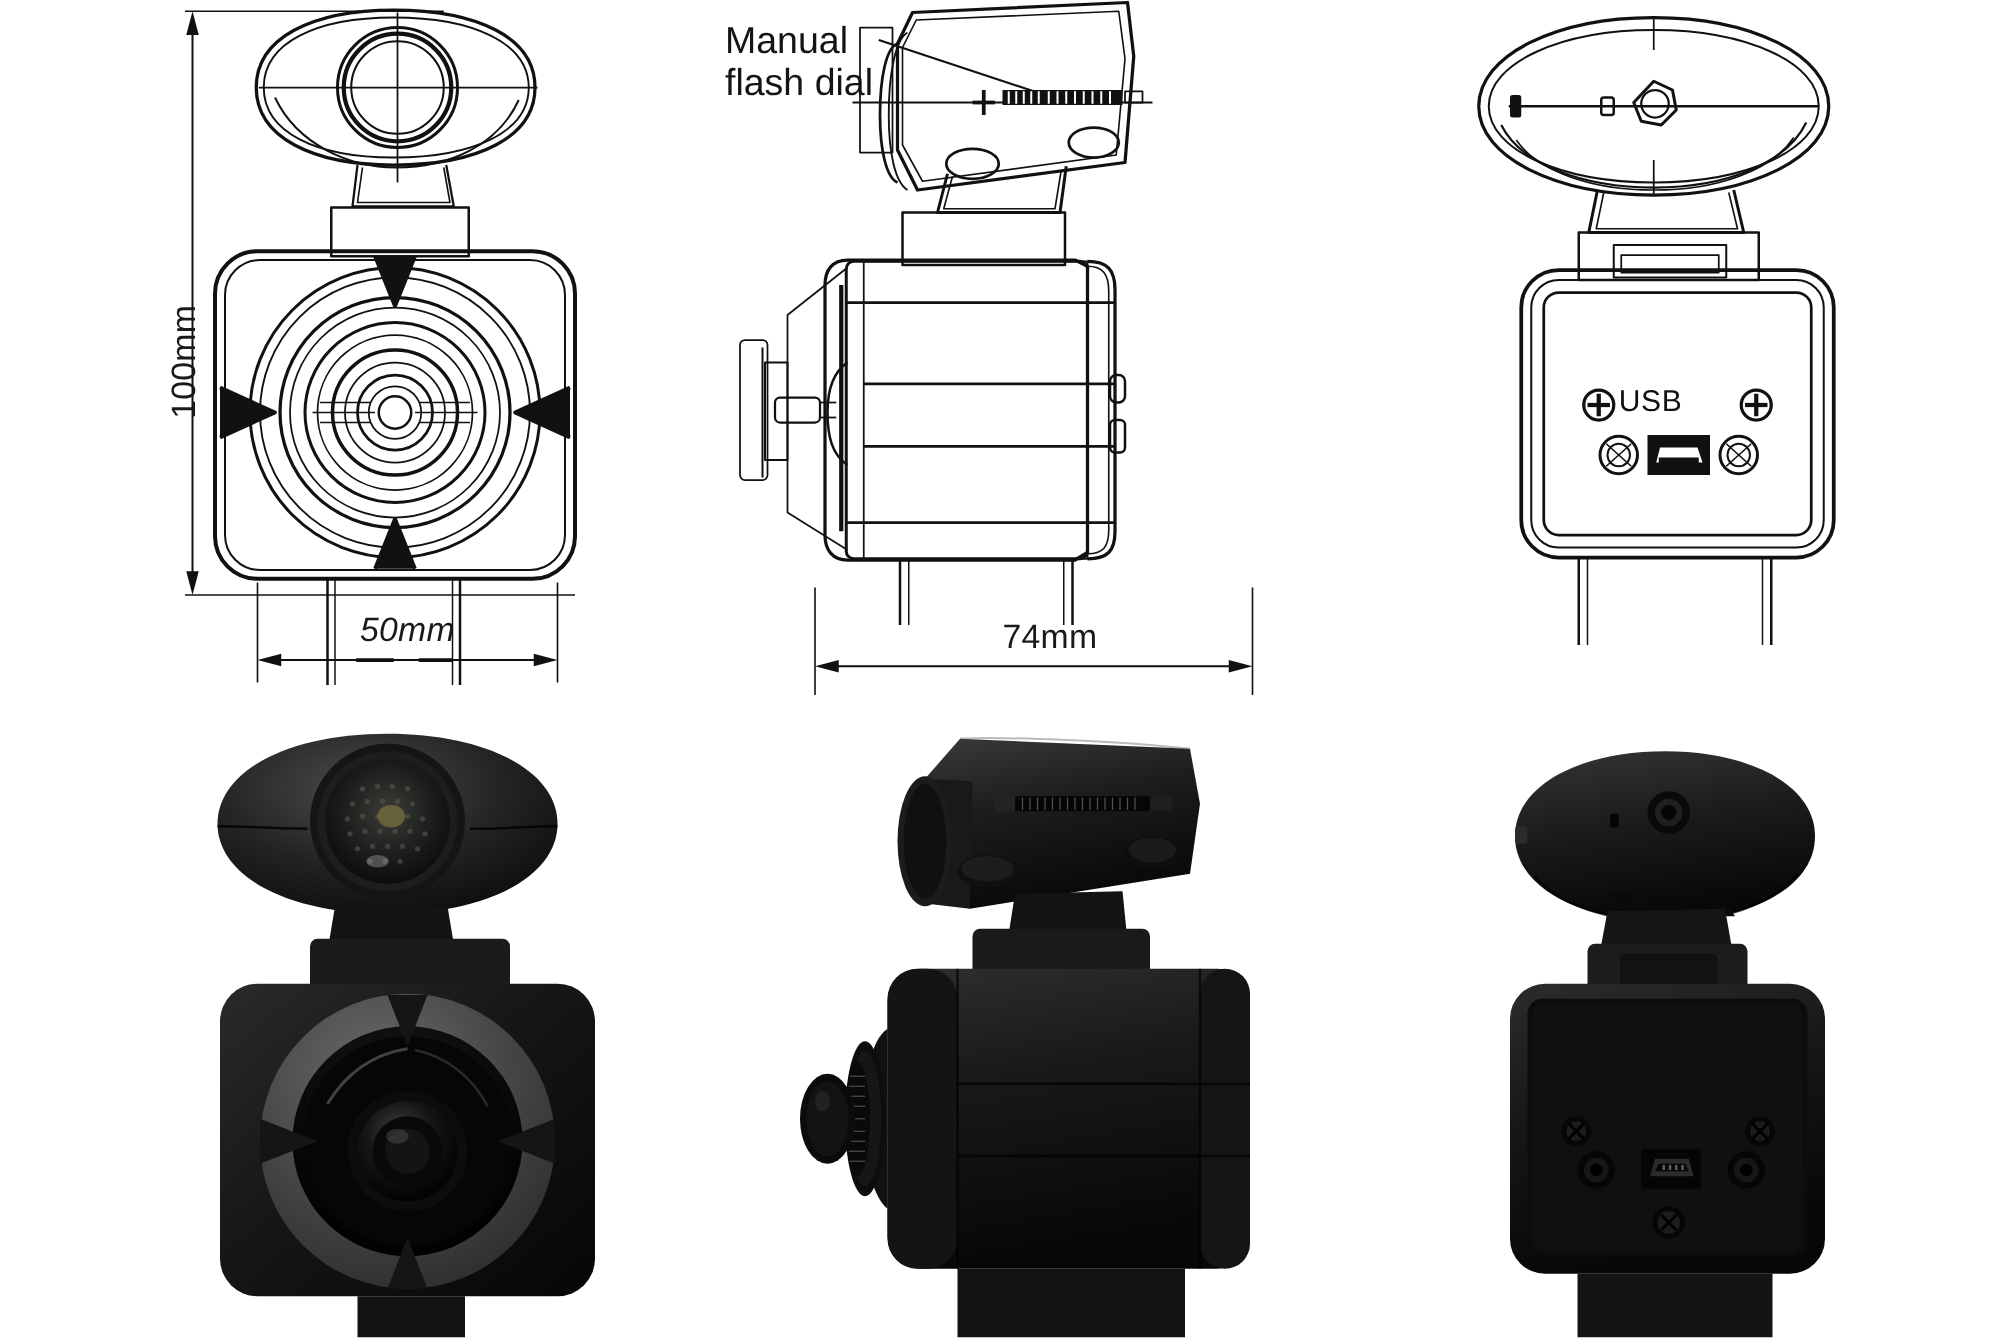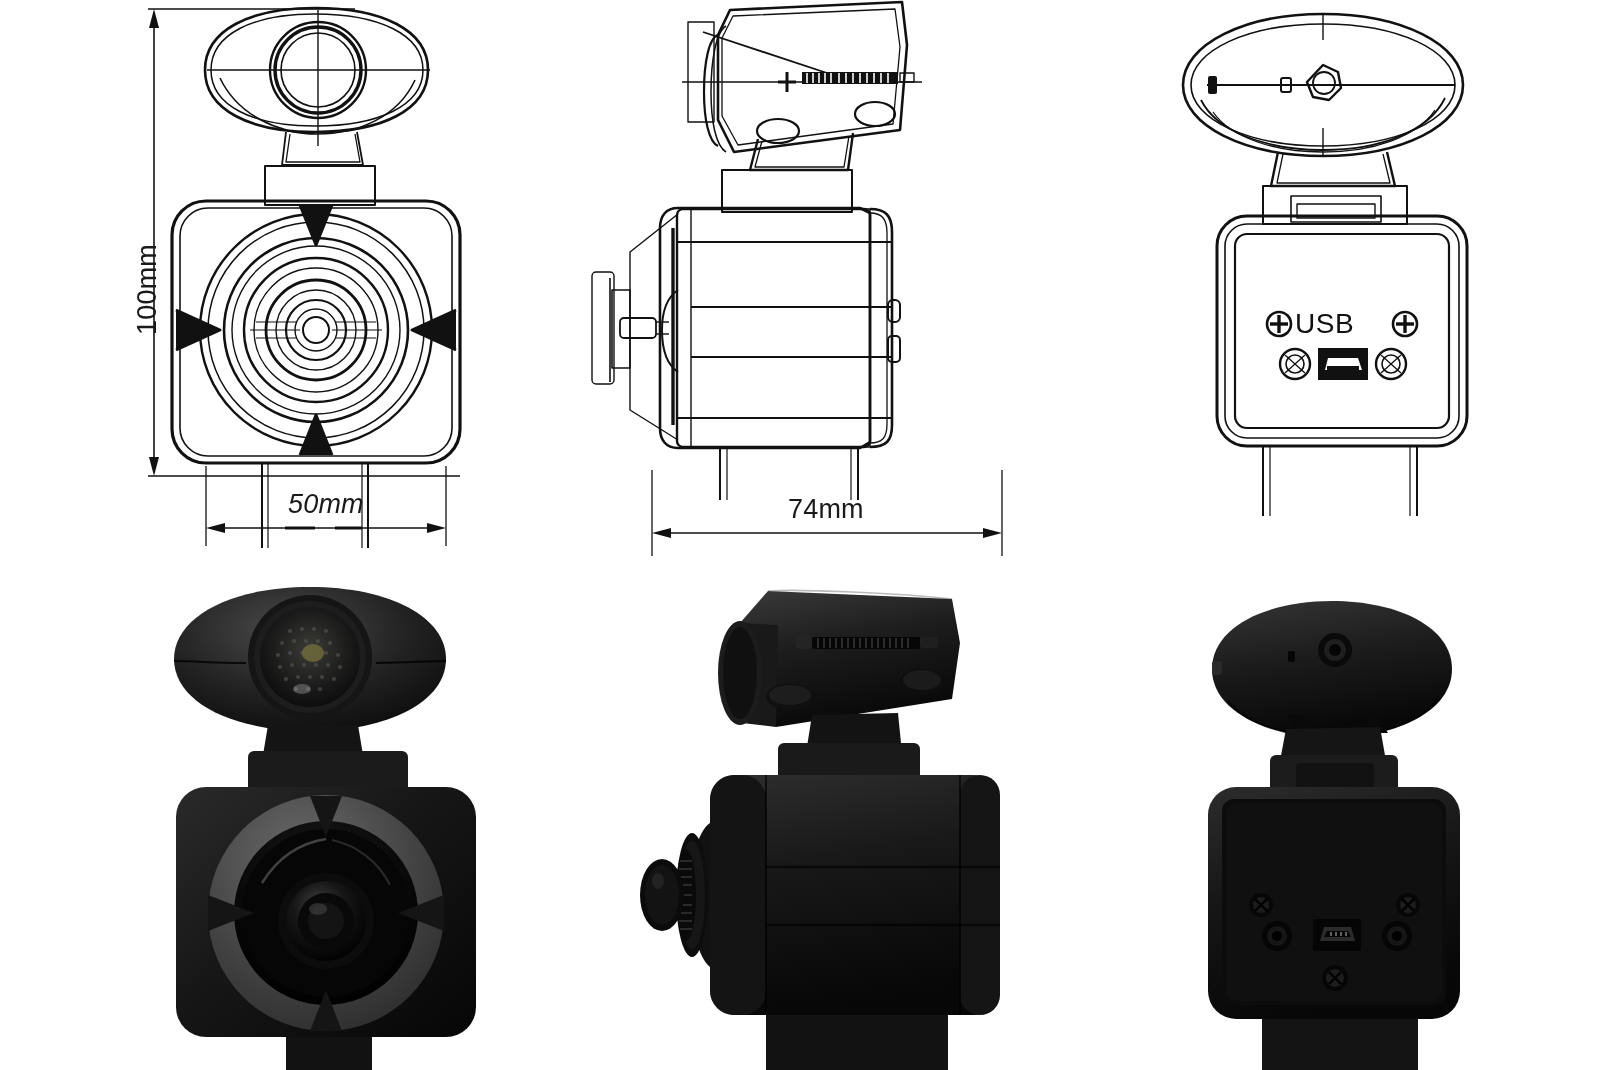--- a/index.html
+++ b/index.html
@@ -18,21 +18,21 @@
     letter-spacing:0.2px;
   }
   .dim-label.vert{
     transform:rotate(-90deg);transform-origin:left top;
   }
   .callout{
     position:absolute;font-size:30px;color:#141414;line-height:1.12;
     font-family:"Liberation Sans", sans-serif;white-space:nowrap;
   }
   .usb-label{
-    position:absolute;font-size:28px;color:#101010;
+    position:absolute;font-size:24px;color:#101010;
     font-family:"Liberation Sans", sans-serif;letter-spacing:0.5px;
   }
   svg{display:block;overflow:visible;}
 </style>
 </head>
 <body>
 
 <div class="sheet">
 
   <div class="panel" style="left:110px;top:0px;width:400px;height:550px;">
@@ -210,22 +210,26 @@
           <rect x="318" y="336" width="12" height="26" rx="4" stroke-width="2"></rect>
 
           <line x1="150" y1="448" x2="150" y2="500" stroke-width="2"></line>
           <line x1="288" y1="448" x2="288" y2="500" stroke-width="2"></line>
           <line x1="157" y1="448" x2="157" y2="500" stroke-width="1.2"></line>
           <line x1="281" y1="448" x2="281" y2="500" stroke-width="1.2"></line>
         </g>
       </g>
     </svg>
 
-
-    <div class="dim-label" style="left:218px;top:494px;">74mm</div>
+    <div class="callout" style="left:10px;top:16px;">
+      <div>Manual</div>
+      <div>flash dial</div>
+    </div>
+
+    <div class="dim-label" style="left:232px;top:494px;">74mm</div>
   </div>
 
   <div class="panel" style="left:1155px;top:0px;width:340px;height:520px;">
     <svg width="340" height="520" viewBox="0 0 340 520">
       <g fill="none" stroke="#111111" stroke-width="2.2" stroke-linejoin="round">
 
         <g>
           <path d="M28 85 C28 44 90 14 168 14 C246 14 308 44 308 85 C308 126 246 156 168 156 C90 156 28 126 28 85 Z" stroke-width="2.6"></path>
           <path d="M36 85 C36 50 94 24 168 24 C242 24 300 50 300 85 C300 120 242 146 168 146 C94 146 36 120 36 85 Z" stroke-width="1.6"></path>
           <path d="M46 100 C62 132 112 150 168 150 C226 150 274 131 290 98" stroke-width="1.8"></path>

